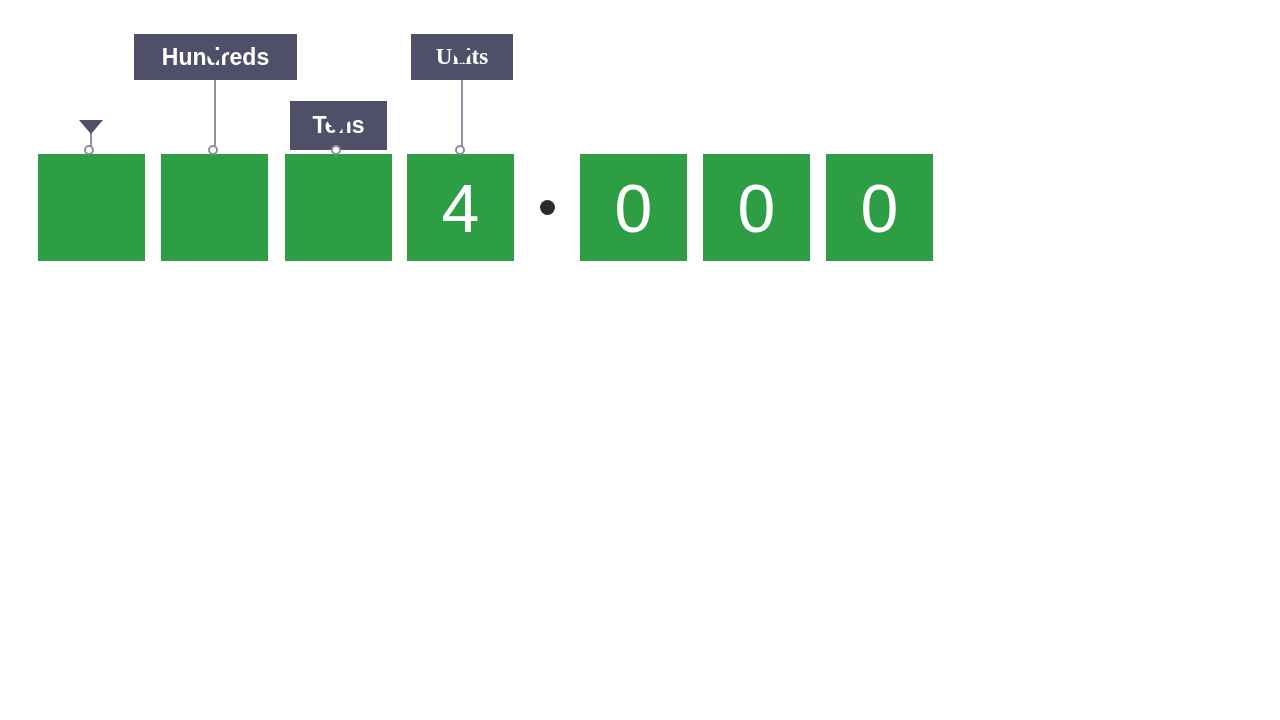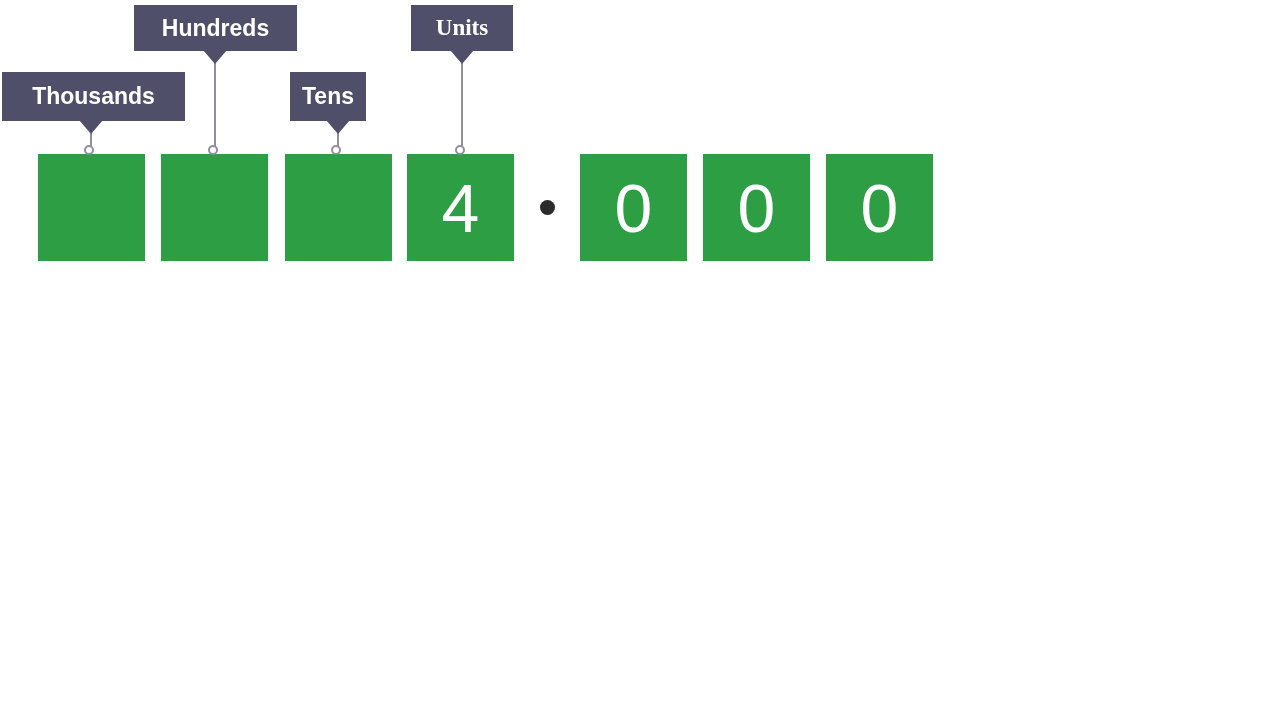--- a/index.html
+++ b/index.html
@@ -24,24 +24,25 @@
   .callout{
     position:absolute;
     background:var(--slate);
     color:var(--label-text);
     font-weight:bold;
     font-size:23px;
     display:flex;
     align-items:center;
     justify-content:center;
     z-index:3;
+    margin-top:29px;
   }
   .callout-thousands{left:2px;  top:72px; width:183px; height:49px;}
   .callout-hundreds {left:134px;top:5px;  width:163px; height:46px;}
-  .callout-tens     {left:290px;top:72px; width:76px;  height:49px;}
+  .callout-tens     {left:290px;top:72px; width:97px;  height:49px;}
   .callout-units    {left:411px;top:5px;  width:102px; height:46px;font-family:Liberation Serif, serif;}
 
   
   .tail{
     position:absolute;
     width:0;height:0;
     border-left:12px solid transparent;
     border-right:12px solid transparent;
     border-top:14px solid var(--slate);
     z-index:3;
@@ -107,23 +108,20 @@
     border-radius:50%;
     background:var(--dot);
     z-index:1;
   }
 </style>
 </head>
 <body style="background: rgb(255, 255, 255);">
 
 <div class="stage">
 
-  <div class="callout callout-thousands">
-    <span>Thousands</span>
-  </div>
   <div class="callout callout-hundreds">
     <span>Hundreds</span>
   </div>
   <div class="callout callout-tens">
     <span>Tens</span>
   </div>
   <div class="callout callout-units">
     <span>Units</span>
   </div>
 

